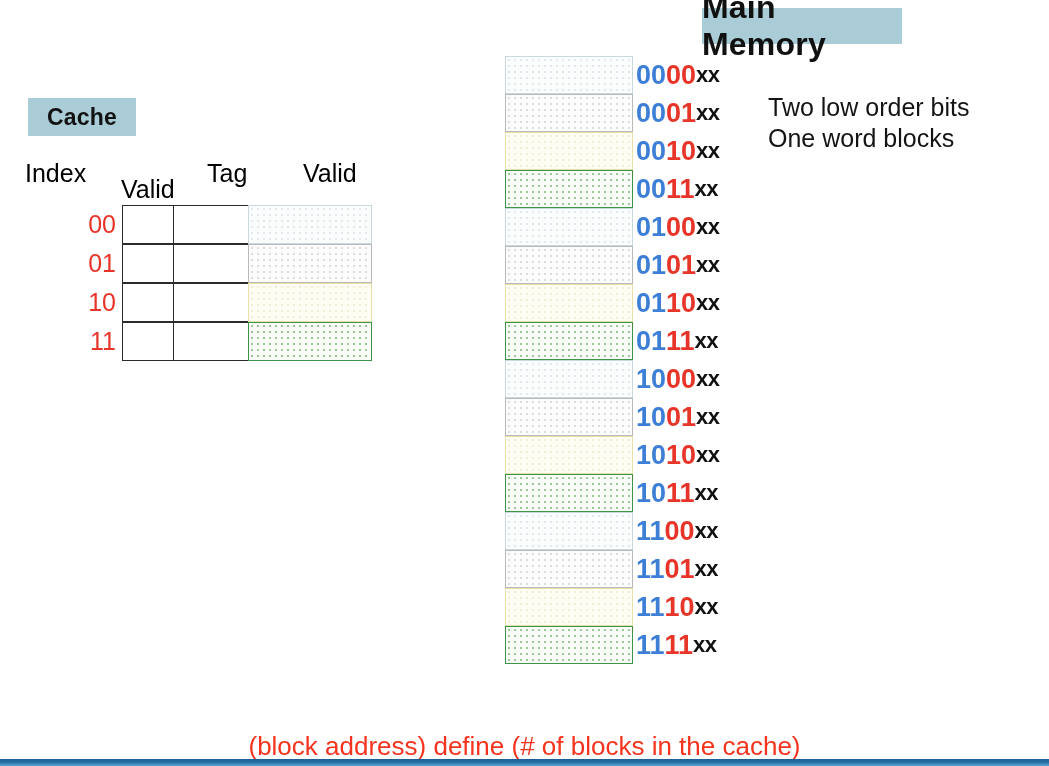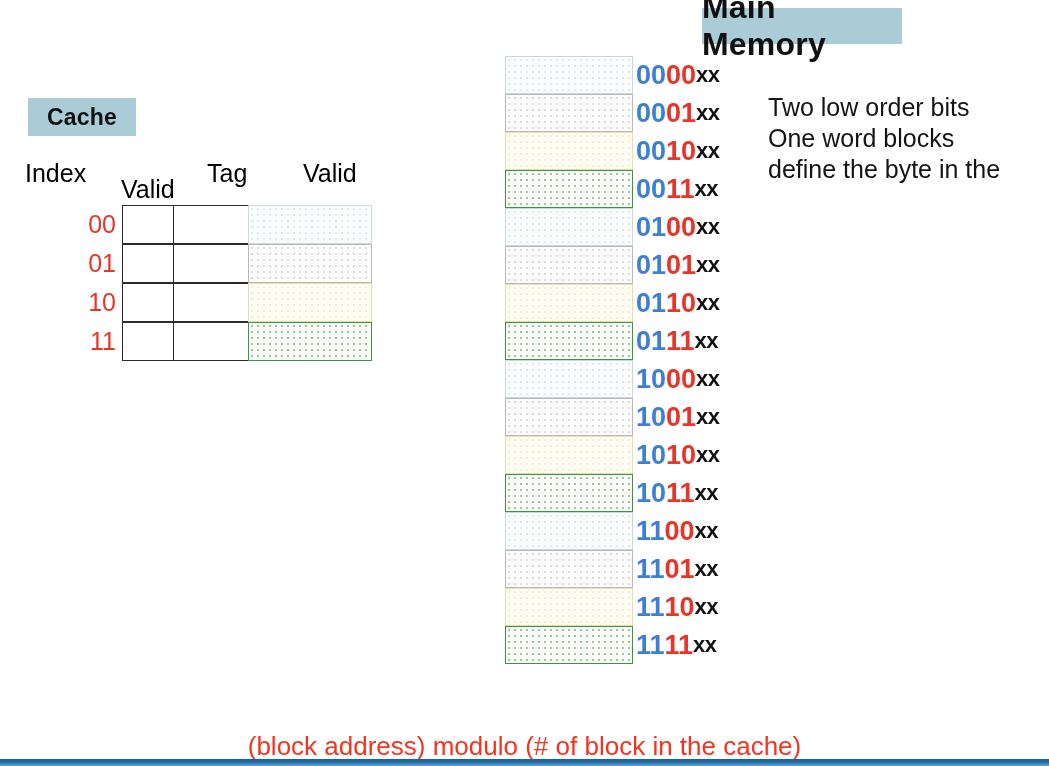--- a/index.html
+++ b/index.html
@@ -234,17 +234,16 @@
   <div class="m-label" style="top:570px;">
       <span class="hi">11</span>
       <span class="lo">11</span>
       <span class="xx">xx</span>
     </div>
 </div>
 
 <div id="mm-note">
   <div>Two low order bits</div>
   <div>One word blocks</div>
-  <div>define the byte in the</div>
-</div>
-
-<div id="caption">(block address) modulo (# of block in the cache)</div>
+</div>
+
+<div id="caption">(block address) define (# of blocks in the cache)</div>
 <div id="bottom-bar"></div>
 
 </body></html>

